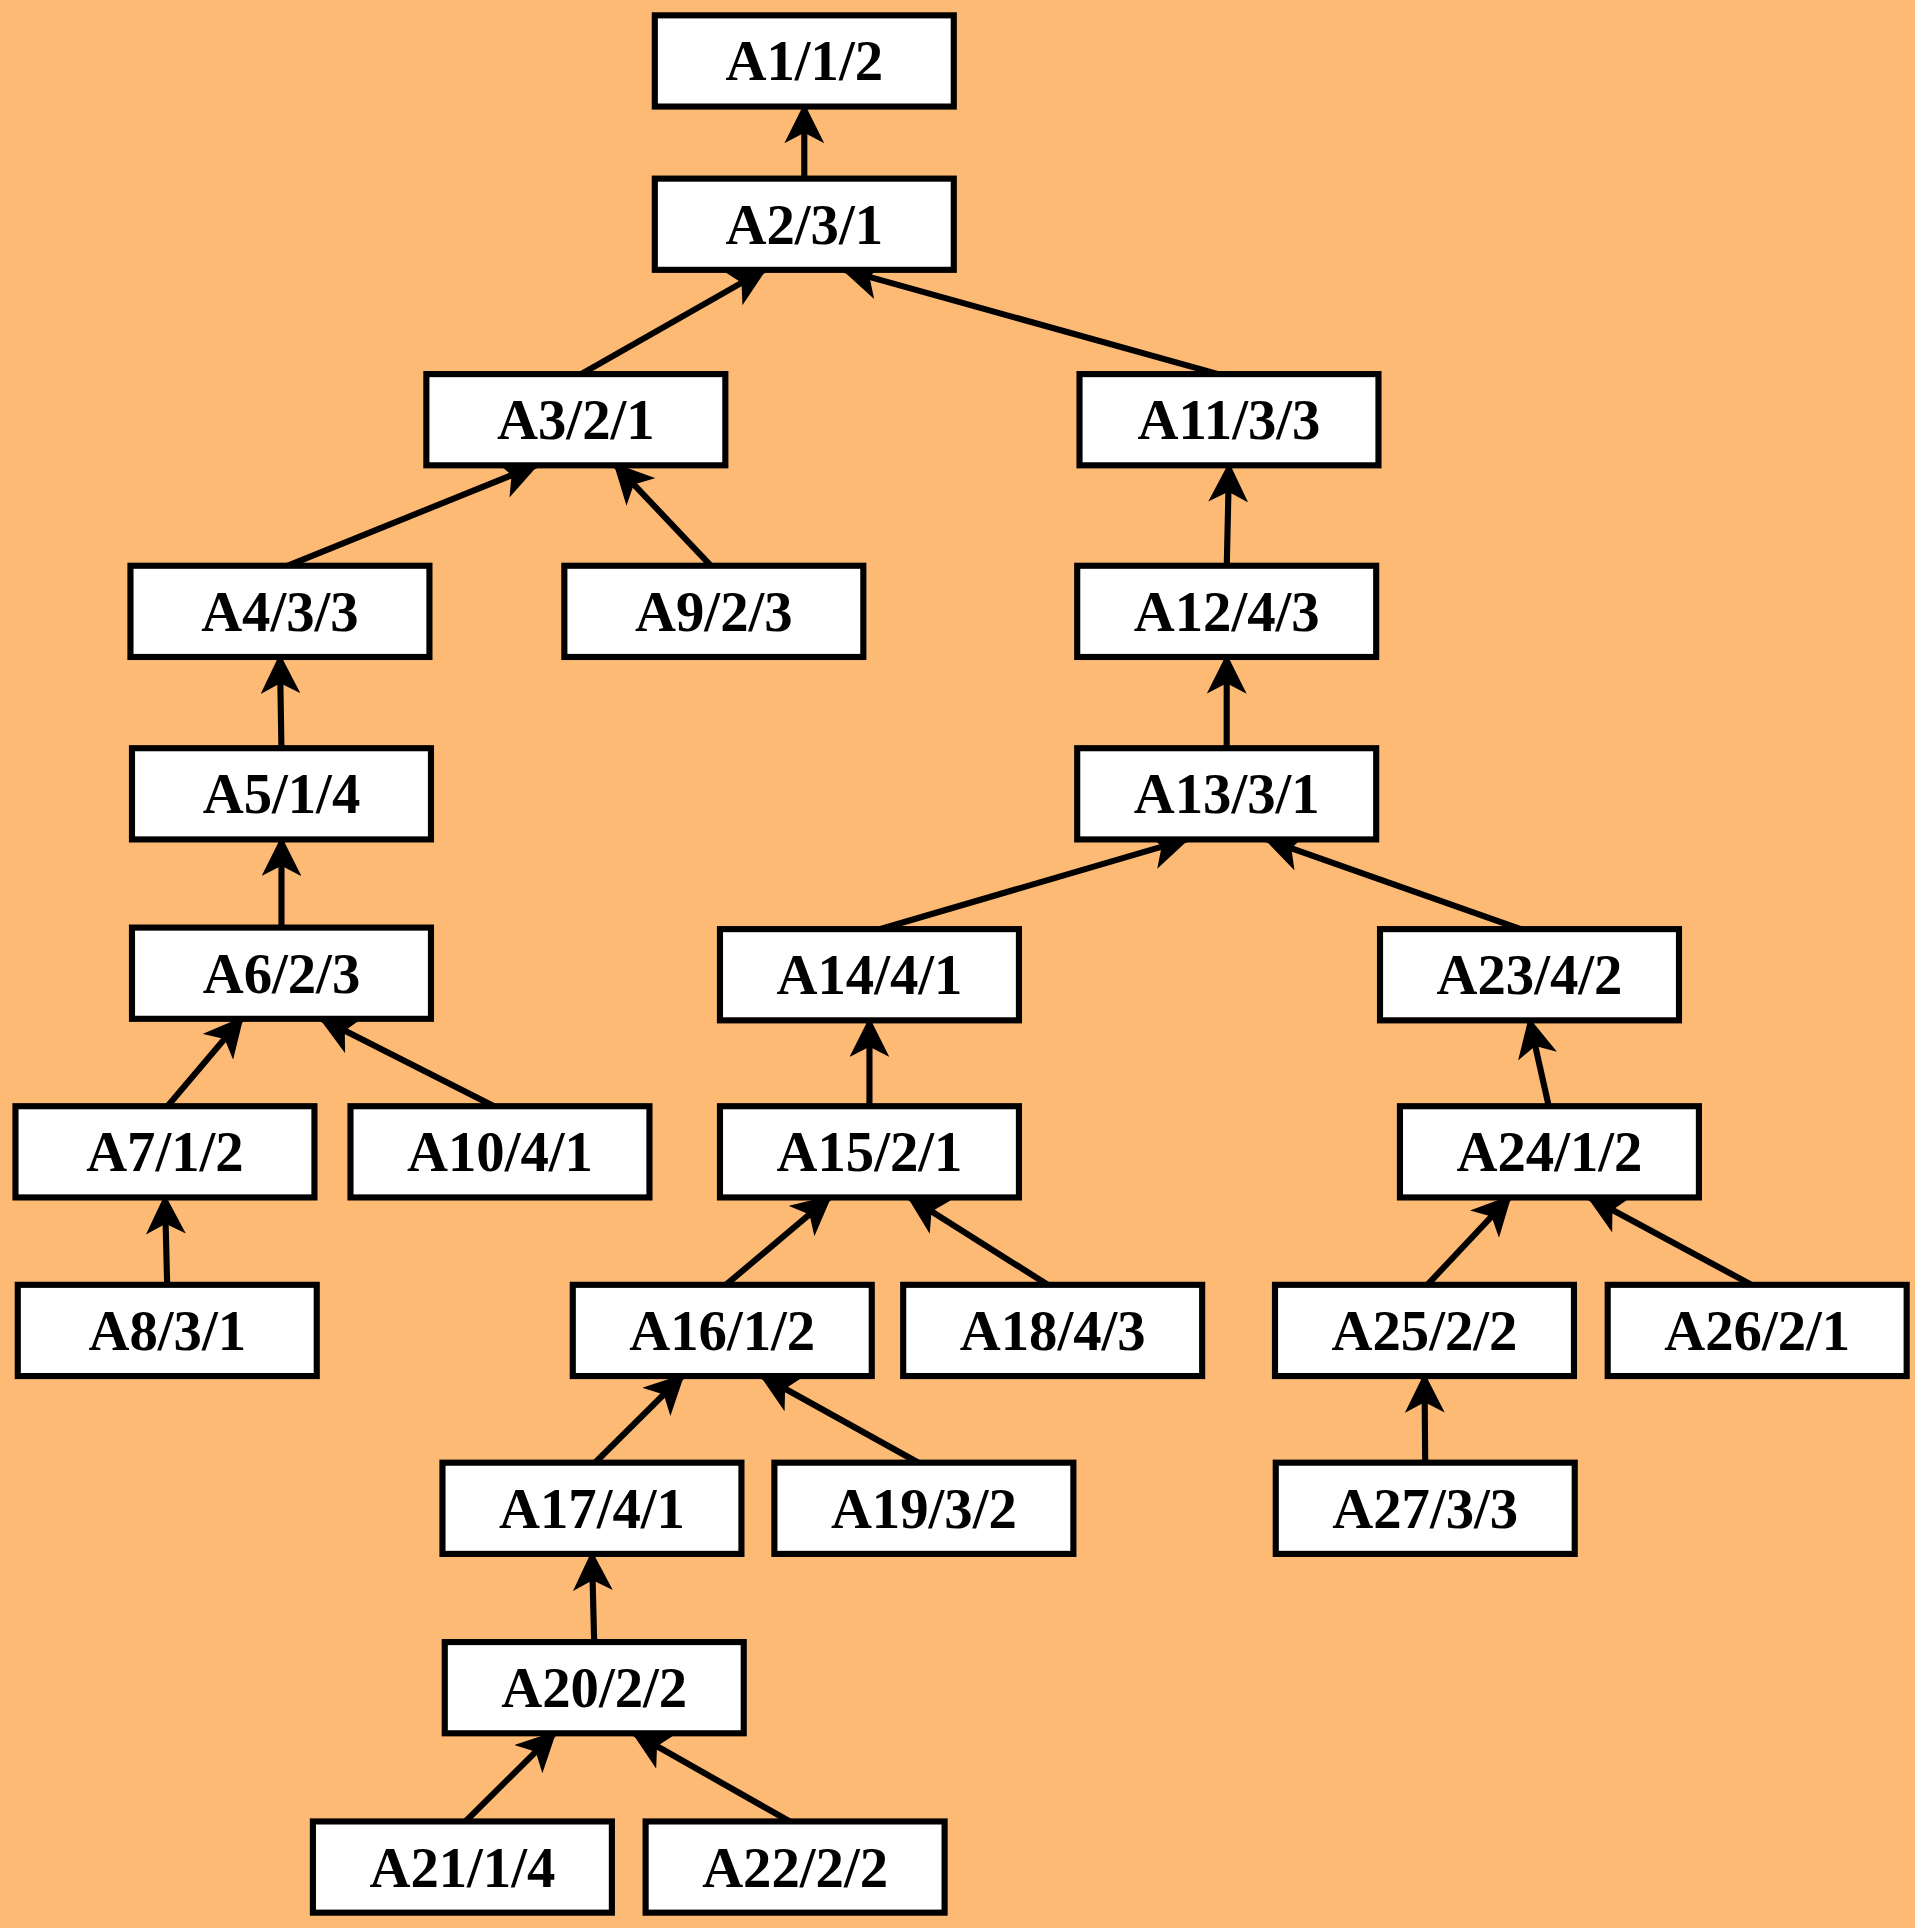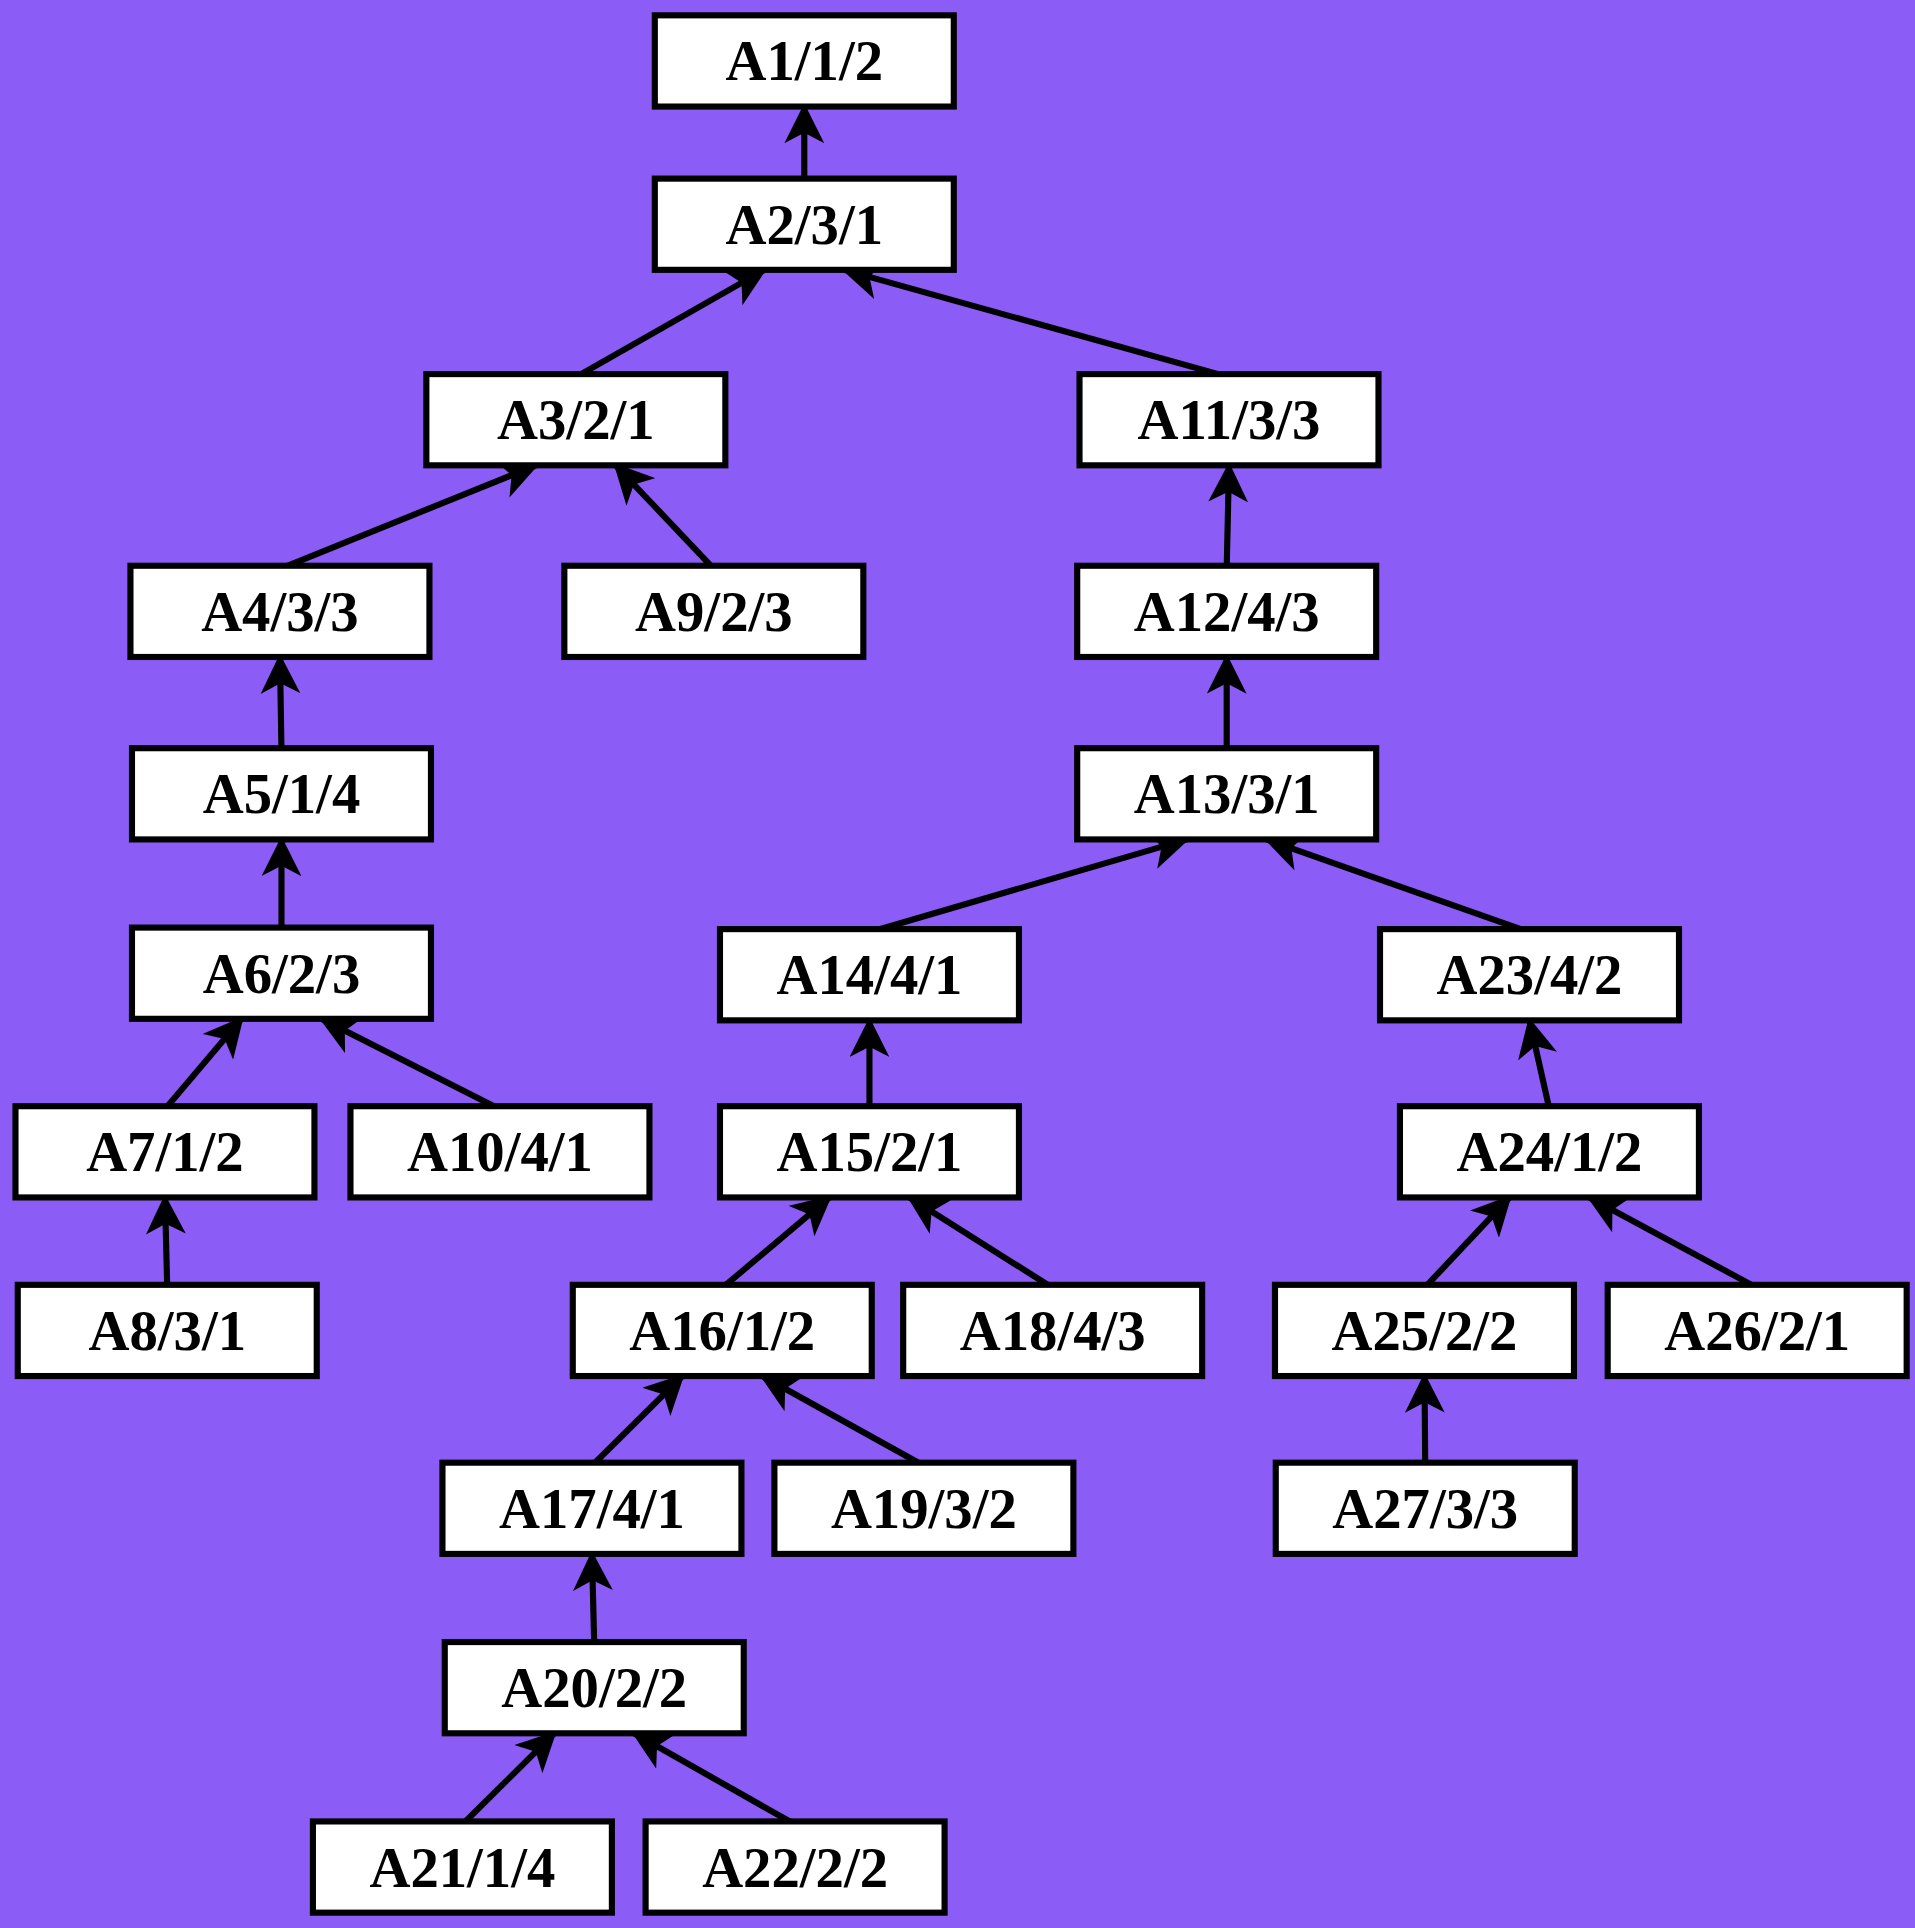--- a/index.html
+++ b/index.html
@@ -3,21 +3,21 @@
 <meta charset="utf-8">
 <style>
   html, body {
     margin: 0;
     padding: 0;
     background: #ffffff;
   }
   .diagram-wrap {
     width: 1916px;
     height: 1928px;
-    background: #8b5cf6;
+    background: #fdba74;
     position: relative;
     overflow: hidden;
   }
   svg text {
     font-family: "Liberation Serif", "DejaVu Serif", serif;
     font-weight: bold;
   }
 </style>
 </head>
 <body>

